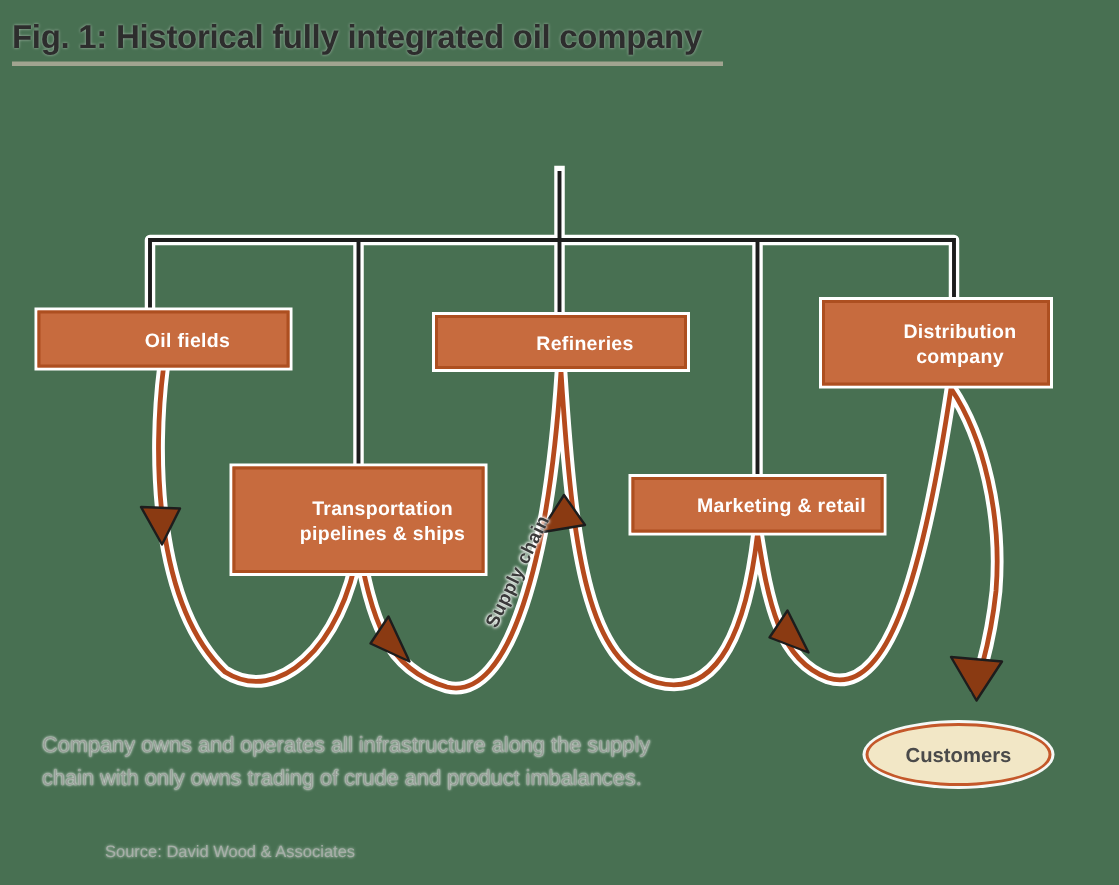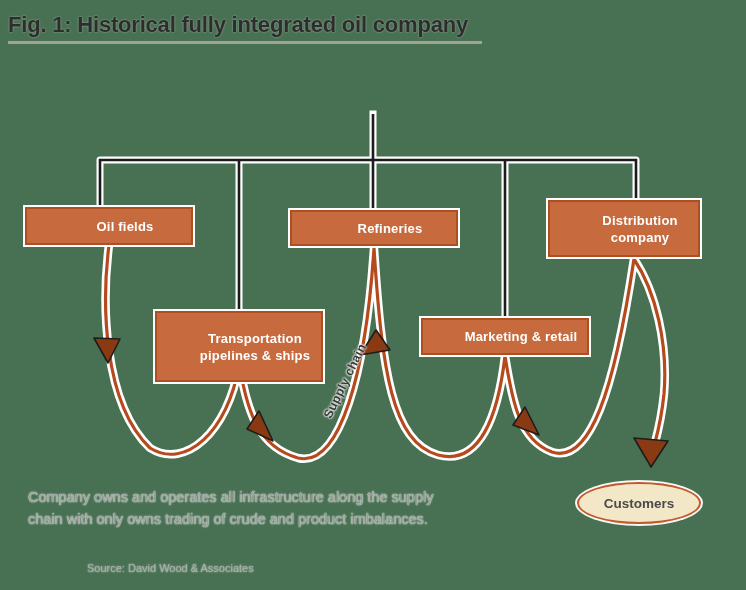--- a/index.html
+++ b/index.html
@@ -39,21 +39,21 @@
     color:var(--ellipse-text);font-weight:bold;font-size:13.5px;box-sizing:border-box;}
 
   .flow-label{position:absolute;left:345px;top:381px;
     transform:translate(-50%,-50%) rotate(-64deg);transform-origin:center;
     font-size:12.5px;font-weight:bold;color:#3a3a3a;white-space:nowrap;
     text-shadow:0 0 2px #fff,0 0 2px #fff,0 0 3px #fff;letter-spacing:.3px;}
 
   .caption{position:absolute;left:28px;top:486px;font-size:14.5px;line-height:22px;
     color:var(--caption-text);white-space:nowrap;
     text-shadow:0 0 2px rgba(255,255,255,.85),0 0 1px rgba(255,255,255,.8);}
-  .source{position:absolute;left:42px;top:562px;font-size:11px;color:#a7aea8;
+  .source{position:absolute;left:25px;top:562px;font-size:11px;color:#a7aea8;
     white-space:nowrap;text-shadow:0 0 2px rgba(255,255,255,.7);padding-left:45px;}
 </style>
 </head>
 <body>
 
 <div class="canvas">
 
   <svg class="wires" width="746" height="590" viewBox="0 0 746 590">
 
     <path class="wire-casing" d="M100,207 L100,160 L636,160 L636,200 M239,160 L239,311 M373,114 L373,210 M505,160 L505,318"></path>

